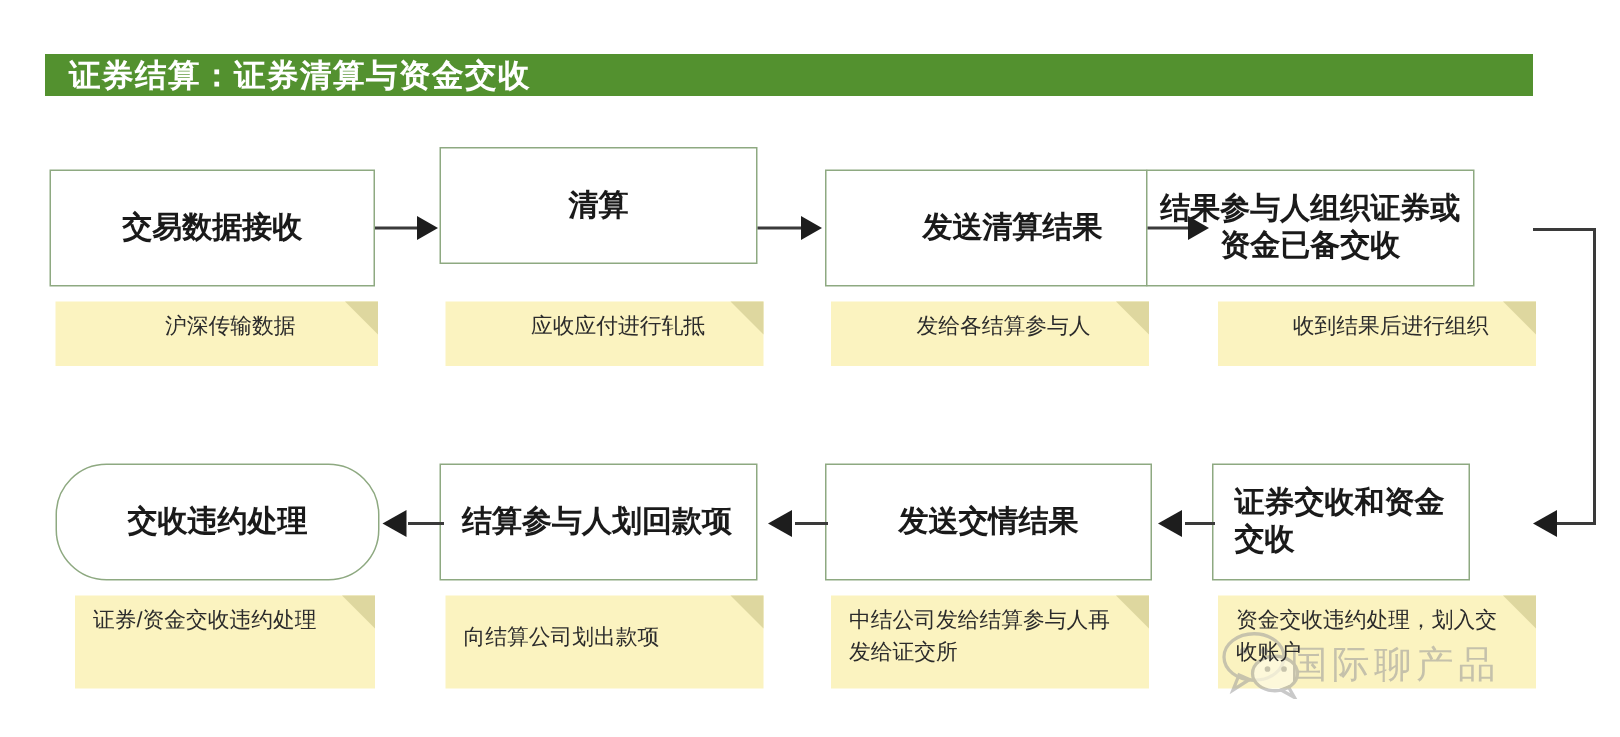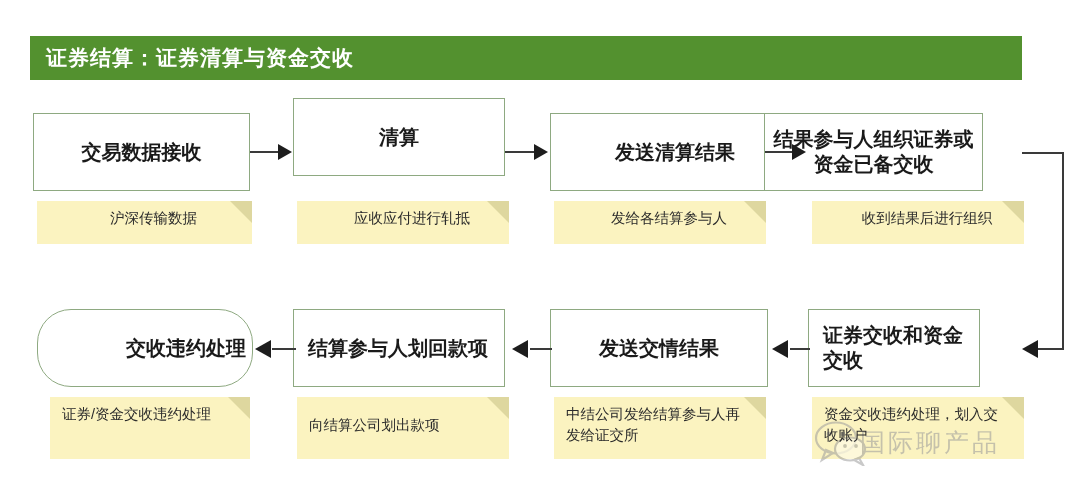--- a/index.html
+++ b/index.html
@@ -20,21 +20,21 @@
     width: 1080px;
     height: 491px;
   }
 
   
   .title-bar {
     position: absolute;
     left: 30px;
     top: 36px;
     width: 992px;
-    height: 44px;
+    height: 28px;
     background: #53912f;
     display: flex;
     align-items: center;
   }
   .title-text {
     color: #ffffff;
     font-size: 21px;
     font-weight: bold;
     letter-spacing: 1px;
     margin-left: 16px;
@@ -48,21 +48,20 @@
     background: #ffffff;
     border: 1.5px solid #8ea981;
     box-sizing: border-box;
     display: flex;
     align-items: center;
     justify-content: center;
     text-align: center;
   }
   .node.rounded {
     border-radius: 34px;
-    justify-content: flex-end;
   }
   .node-label {
     font-size: 20px;
     font-weight: bold;
     color: #1a1a1a;
     line-height: 1.25;
     font-family: "Liberation Serif", "DejaVu Serif", serif;
     padding: 0 6px;
   }
   .node-label.left {

